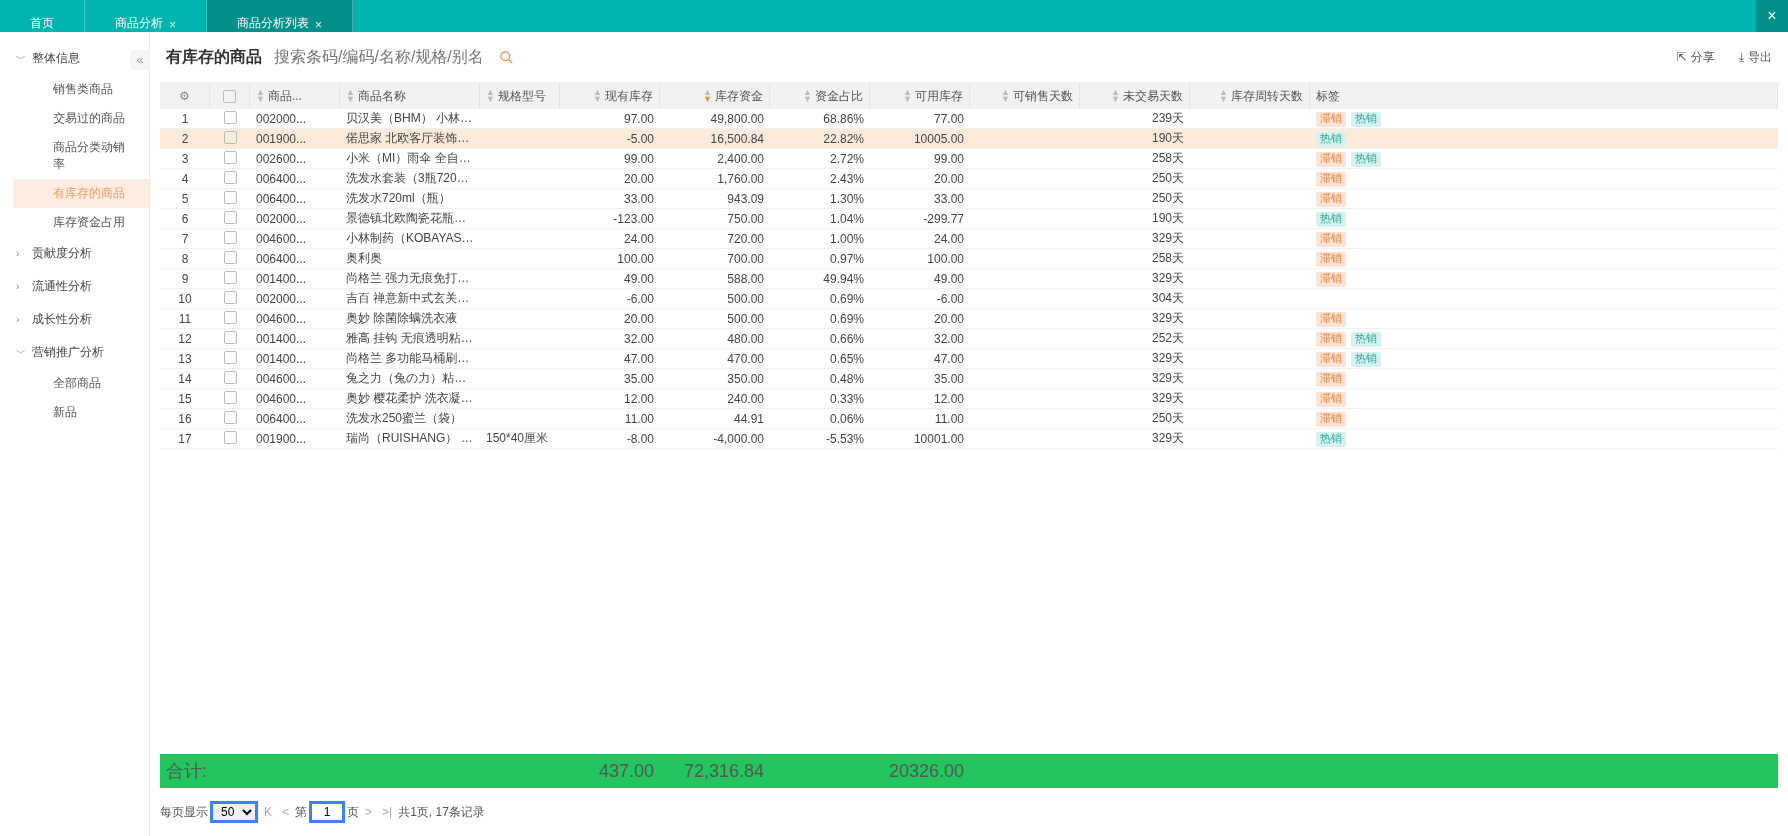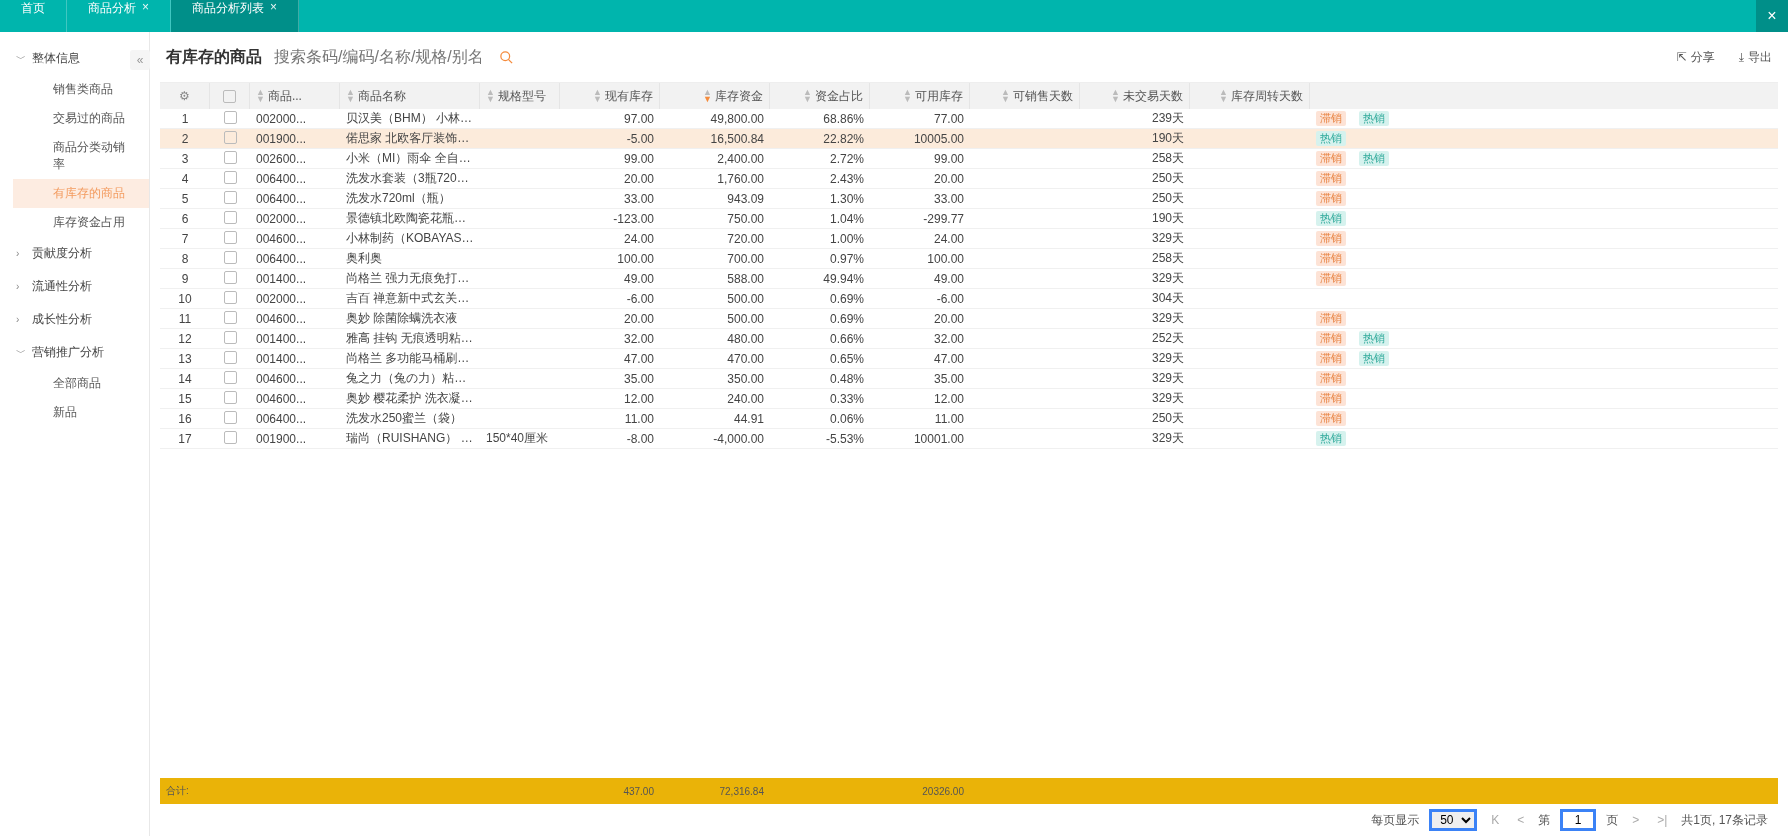--- a/index.html
+++ b/index.html
@@ -1,19 +1,19 @@
 <!DOCTYPE html>
 <html><head>
 <meta charset="utf-8">
 <style>
 * { box-sizing: border-box; margin: 0; padding: 0; font-family: "Microsoft YaHei", -apple-system, sans-serif; }
 html, body { width: 1788px; height: 836px; background: #fff; overflow: hidden; }
 
 .tabs { background: #00b5ad; height: 32px; display: flex; align-items: stretch; color: #fff; font-size: 12px; position: relative; }
-.tab { padding: 0 21px; display: flex; align-items: flex-start; gap: 6px; cursor: pointer; border-right: 1px solid rgba(255,255,255,.25); }
+.tab { padding: 0 30px; display: flex; align-items: flex-end; gap: 6px; cursor: pointer; border-right: 1px solid rgba(255,255,255,.25); }
 .tab.active { background: #008f89; }
 .tab .close { font-size: 12px; opacity: .9; }
 .tabs .big-close { position: absolute; right: 0; top: 0; width: 32px; height: 32px; background: #008f89; display:flex; align-items:center; justify-content:center; font-size: 16px; }
 
 .main { display: flex; height: calc(836px - 32px); }
 
 .sidebar { width: 150px; border-right: 1px solid #e8e8e8; font-size: 12px; color: #444; padding-top: 10px; overflow: hidden; }
 .side-toggle { position: absolute; left: 130px; top: 50px; width: 20px; height: 20px; display:flex; align-items:center; justify-content:center; color:#999; background:#f5f5f5; border-radius:3px; }
 .side-group-h { padding: 8px 16px; display:flex; align-items:center; gap:6px; cursor:pointer; }
 .side-group-h .chev { width:10px; display:inline-block; color:#888; font-size:10px; }
@@ -35,28 +35,28 @@
 .gh { display:flex; align-items:center; gap:3px; padding:0 6px; border-right:1px solid #e5e5e5; height:100%; white-space:nowrap; overflow:hidden; }
 .gh.right { justify-content:flex-end; }
 .sort { color:#bbb; font-size:9px; line-height:7px; display:flex; flex-direction:column; }
 .grow { height:20px; border-bottom:1px solid #f0f0f0; color:#444; }
 .grow.hl { background:#fcebdb; }
 .gc { padding: 0 6px; white-space:nowrap; overflow:hidden; text-overflow:ellipsis; }
 .gc.right { text-align:right; }
 .gc.center { text-align:center; }
 .chk { width:13px; height:13px; border:1px solid #bbb; border-radius:2px; display:inline-block; }
 .gear { color:#888; }
-.tag { display:inline-block; font-size:11px; padding:0 4px; border-radius:2px; margin-right:13px; line-height:15px; }
+.tag { display:inline-block; font-size:11px; padding:0 4px; border-radius:2px; margin-right:5px; line-height:15px;font-family:Liberation Mono, monospace; }
 .tag.zhi { background:#fde3d6; color:#e88342; }
 .tag.re  { background:#d6f2ee; color:#2fa99a; }
 
-.totals { background:#eab308; height:26px; display:grid; grid-template-columns: 50px 40px 90px 140px 80px 100px 110px 100px 100px 110px 110px 120px 1fr; font-size:10px; align-items:center; margin-top: 200px; }
+.totals { background:#22c55e; height:34px; display:grid; grid-template-columns: 50px 40px 90px 140px 80px 100px 110px 100px 100px 110px 110px 120px 1fr; font-size:18px; align-items:center; margin-top: 200px; }
 .totals .gc { color:#555; }
 
-.pager { height:32px; display:flex; align-items:center; justify-content:flex-end; gap:10px; font-size:12px; color:#555; padding-right:10px; }
+.pager { height:48px; display:flex; align-items:center; gap:2px; font-size:12px; color:#555; padding-right:10px; }
 .pager select, .pager input { border:3px solid #3b82f6; height:22px; font-size:12px; padding:0 4px; }
 .pager input { width:36px; text-align:center; }
 .pbtn { color:#aaa; padding:0 4px; cursor:pointer; }
 </style>
 </head>
 <body>
 
 <div class="tabs">
   <div class="tab">
       <span>首页</span>
@@ -196,20 +196,23 @@
               <span>▼</span>
             </span>
             <span>未交易天数</span>
           </div>
         <div class="gh right">
             <span class="sort">
               <span>▲</span>
               <span>▼</span>
             </span>
             <span>库存周转天数</span>
+          </div>
+        <div class="gh">
+            <span>标签</span>
           </div>
       </div>
       <div id="rows">
           <div class="grow">
             <div class="gc center">1</div>
             <div class="gc center"><span class="chk"></span></div>
             <div class="gc">002000...</div>
             <div class="gc">贝汉美（BHM） 小林制药</div>
             <div class="gc"></div>
             <div class="gc right">97.00</div>

